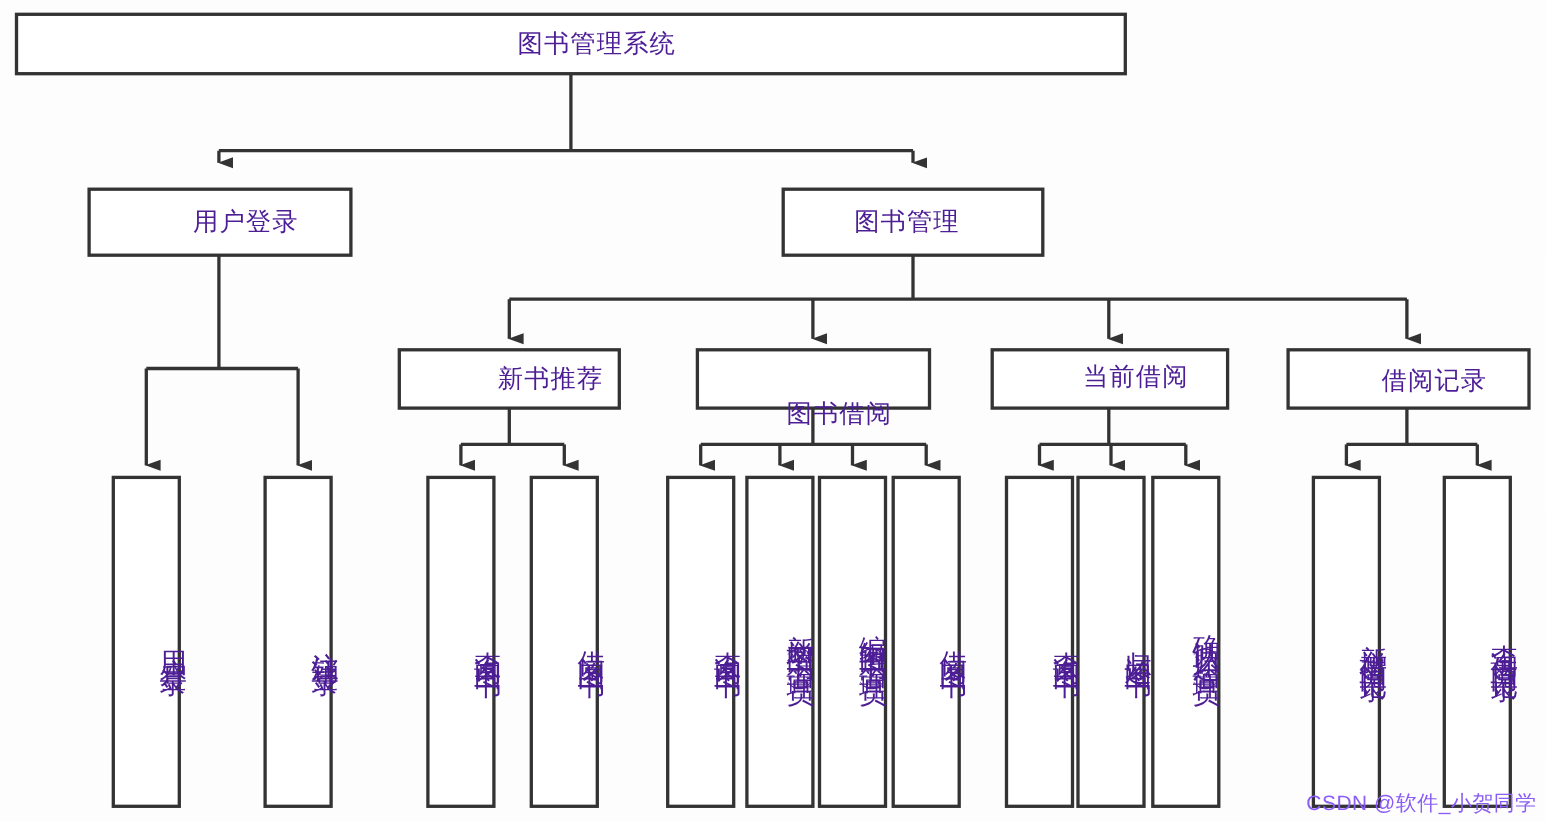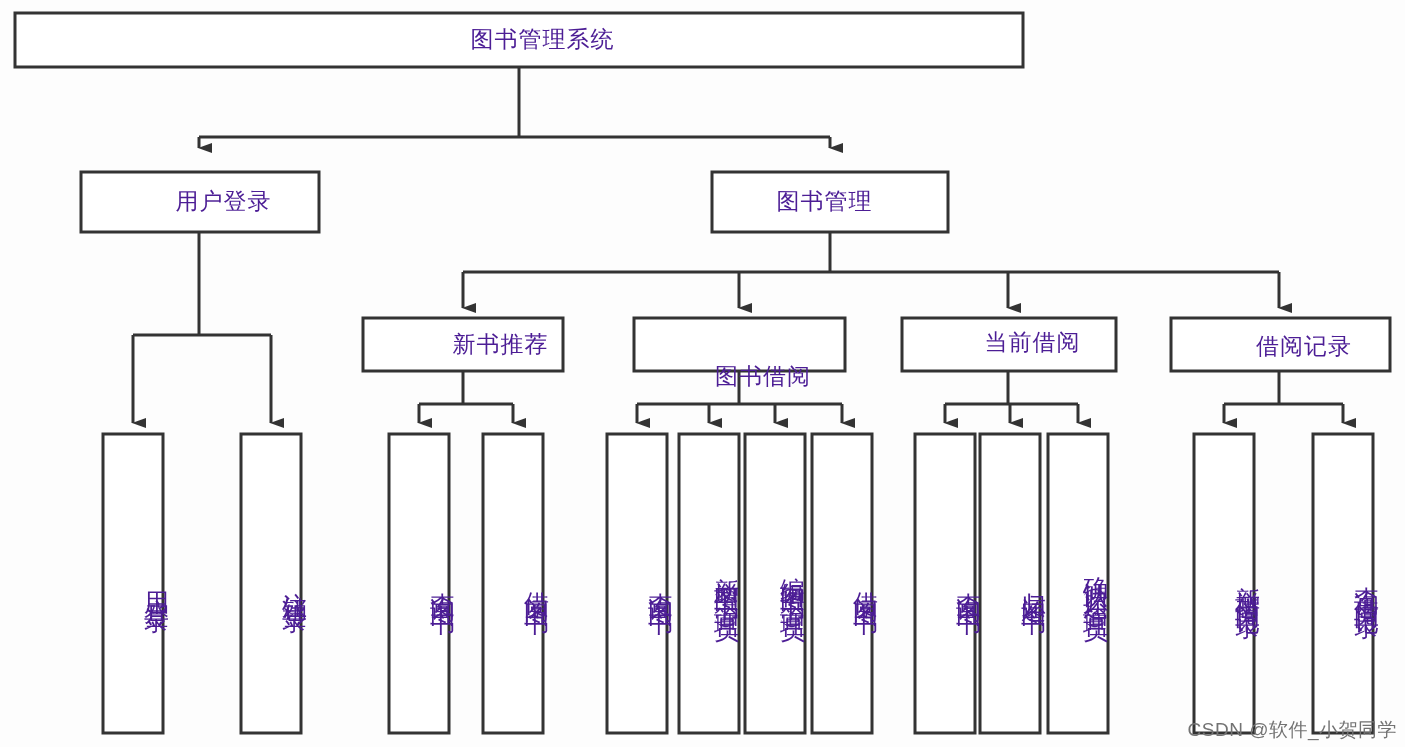--- a/index.html
+++ b/index.html
@@ -61,21 +61,21 @@
     line-height: 1.0;
     align-items: center;
     justify-content: center;
     text-align: center;
   }
   .watermark {
     position: absolute;
     right: 8px;
     bottom: 4px;
     font-size: 19px;
-    color: #737373;
+    color: #8b5cf6;
     font-family: "Liberation Sans", "DejaVu Sans", sans-serif;
     white-space: nowrap;
     letter-spacing: 0.5px;
   }
 </style>
 </head>
 <body>
 
 <div id="diagram-root">
 

